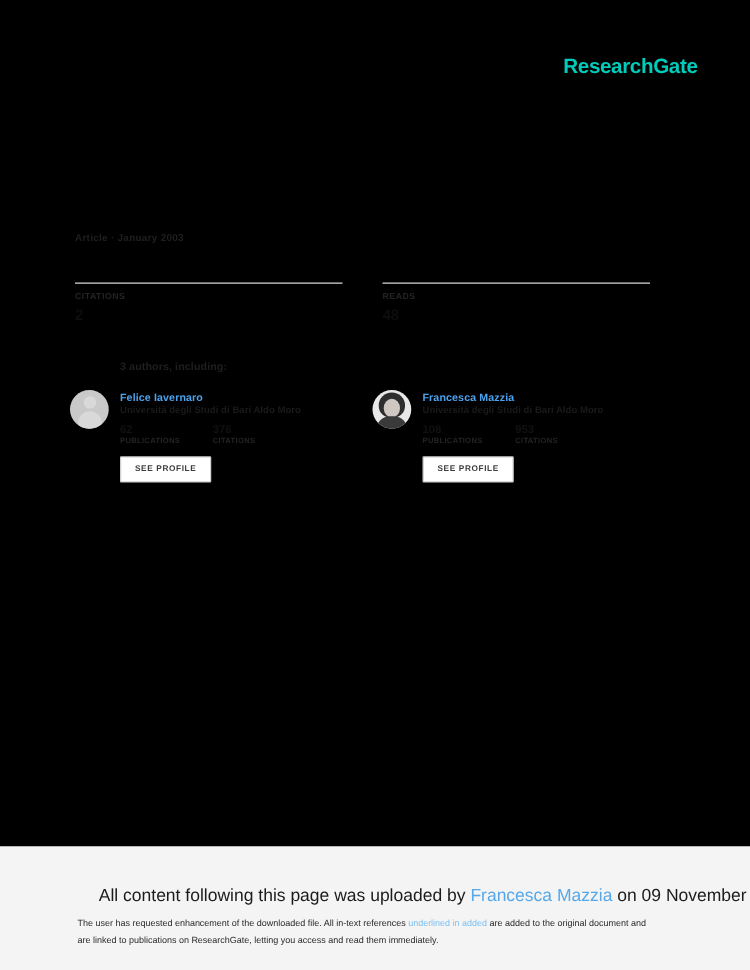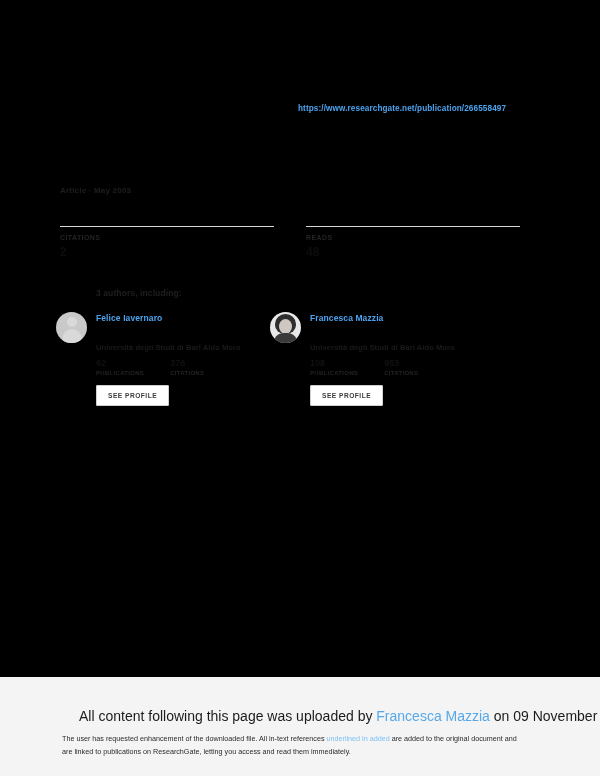--- a/index.html
+++ b/index.html
@@ -102,20 +102,21 @@
     color: #1f1f1f;
     margin-left: 36px;
   }
 
   .authors {
     position: absolute;
     left: 56px;
     top: 312px;
     width: 470px;
     display: flex;
+    gap: 28px;
   }
   .author {
     width: 214px;
     position: relative;
   }
   .author-top {
     display: flex;
     align-items: flex-start;
     gap: 9px;
   }
@@ -186,21 +187,21 @@
     min-width: 0;
   }
   .author-name {
     font-size: 8.5px;
     font-weight: bold;
     color: #4da3ef;
     letter-spacing: 0.1px;
     white-space: nowrap;
   }
   .author-affil {
-    margin-top: 20px;
+    margin-top: 0;
     font-size: 7.6px;
     font-weight: bold;
     color: #1a1a1a;
     letter-spacing: 0.05px;
     white-space: nowrap;
   }
   .author-stats {
     margin-top: 6px;
     display: flex;
     gap: 26px;
@@ -265,24 +266,24 @@
   }
   .footer-note .link {
     color: #7ec0f4;
   }
 </style>
 </head>
 <body>
 
 <div class="page">
 
-
-  <div class="doi-url">https://www.researchgate.net/publication/266558497</div>
-
-  <div class="article-line">Article · May 2003</div>
+  <div class="rg-logo">ResearchGate</div>
+
+
+  <div class="article-line">Article · January 2003</div>
 
   <div class="stats">
     <div class="stat-col">
       <div class="stat-rule"></div>
       <div class="stat-label">CITATIONS</div>
       <div class="stat-value">2</div>
     </div>
     <div class="stat-col">
       <div class="stat-rule"></div>
       <div class="stat-label">READS</div>

